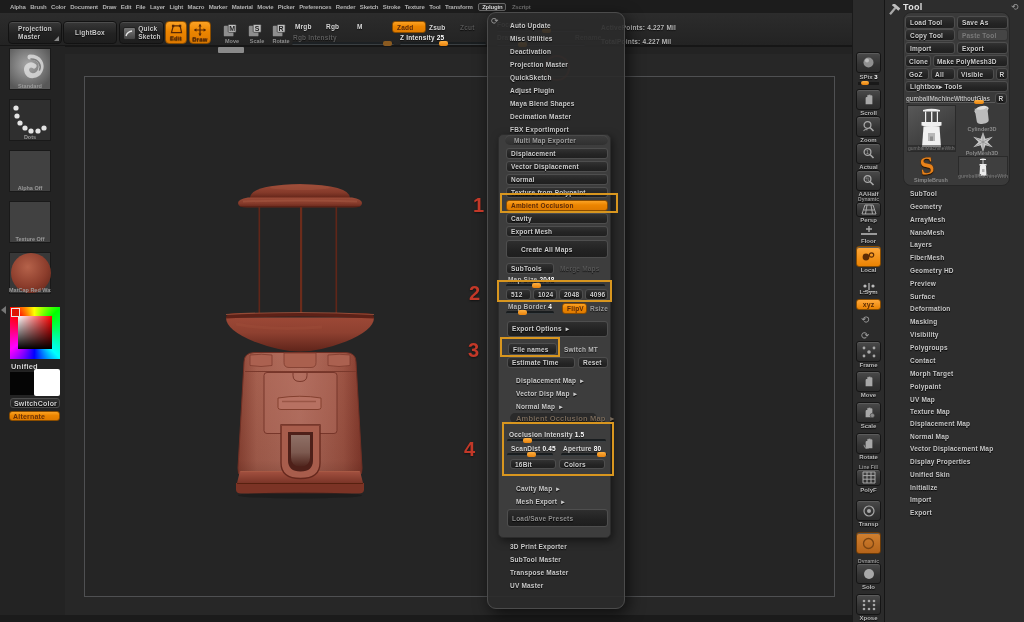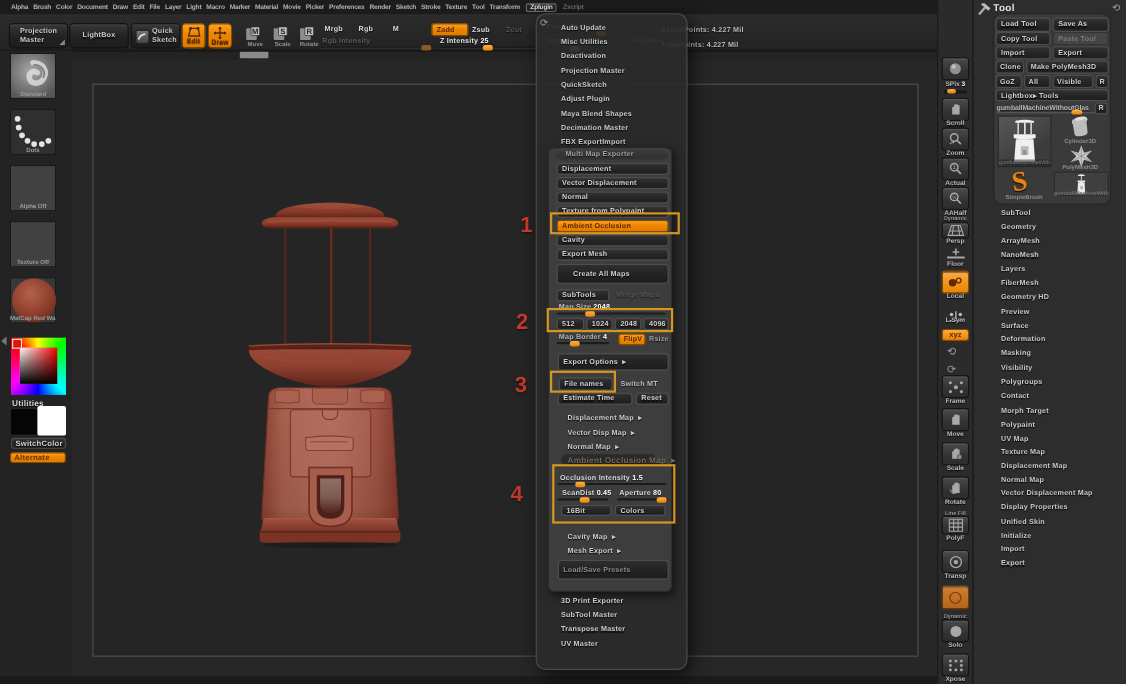--- a/index.html
+++ b/index.html
@@ -205,21 +205,21 @@
 <div class="tlabel" style="top:185px;">Alpha Off</div>
 <div class="thumb" style="top:201px;height:42px;background:#414141;"></div>
 <div class="tlabel" style="top:236px;">Texture Off</div>
 <div class="thumb" style="top:252px;height:42px;background:#383838;">
       <div class="ab" style="left:1px;top:0px;width:40px;height:40px;border-radius:50%;background:radial-gradient(circle at 42% 35%,#b5624a,#8c3d2c 55%,#5c2217 95%);"></div>
     </div>
 <div class="tlabel" style="top:287px;font-size:5.5px;">MatCap Red Wax</div>
 <div class="ab" style="left:10px;top:307px;width:50px;height:52px;background:conic-gradient(from 315deg,#f00,#ff0 12%,#0f0 25%,#0ff 50%,#00f 63%,#f0f 78%,#f00);"></div>
 <div class="ab" style="left:18px;top:316px;width:34px;height:33px;background:linear-gradient(to bottom,rgba(0,0,0,0) 0%,#000 100%),linear-gradient(to right,#fff,#f00);"></div>
 <div class="ab" style="left:11px;top:308px;width:9px;height:9px;background:#dd1606;border:1px solid #e8e8e8;"></div>
-<div class="t" style="left:11px;top:362px;color:#d2d2d2;font-size:7.5px;">Utilities</div>
+<div class="t" style="left:11px;top:362px;color:#d2d2d2;font-size:7.5px;">Unified</div>
 <div class="ab" style="left:10px;top:372px;width:24px;height:23px;background:#050505;"></div>
 <div class="ab" style="left:34px;top:369px;width:26px;height:27px;background:#fff;border-radius:2px;"></div>
 <div class="pb" style="left:10px;top:398px;width:50px;height:10px;font-size:7px;padding-left:3px;">SwitchColor</div>
 <div class="ob" style="left:9px;top:411px;width:51px;height:10px;font-size:7px;padding-left:3px;color:#6b3208;">Alternate</div>
 <div class="ab" style="left:1px;top:306px;width:0;height:0;border-top:4px solid transparent;border-bottom:4px solid transparent;border-right:5px solid #777;"></div>
 </div>
 
 <div id="shelfc">
 <div class="shelfb" style="top:52px;">
       <svg width="13" height="13">

